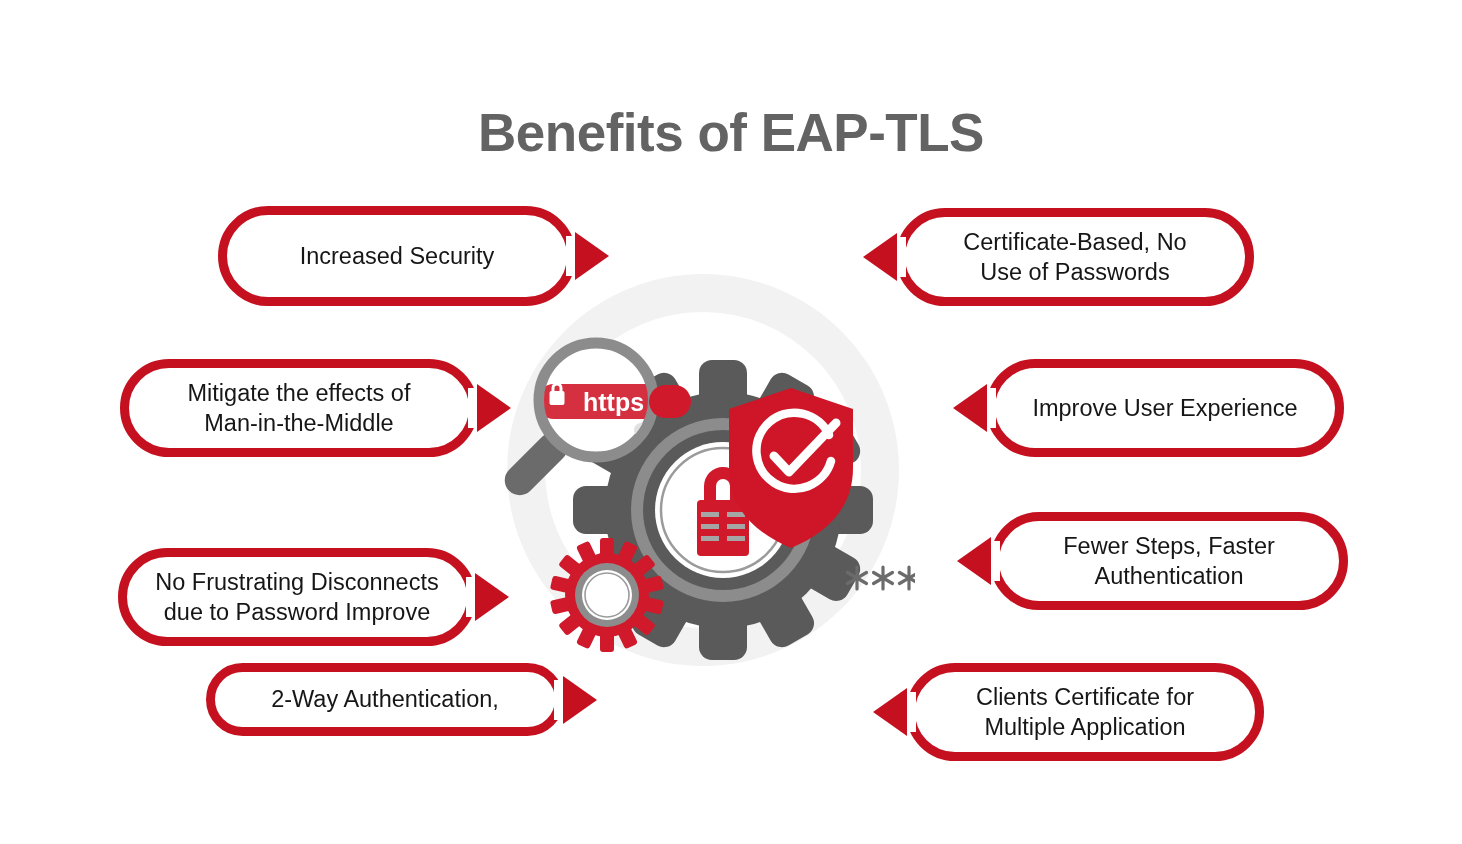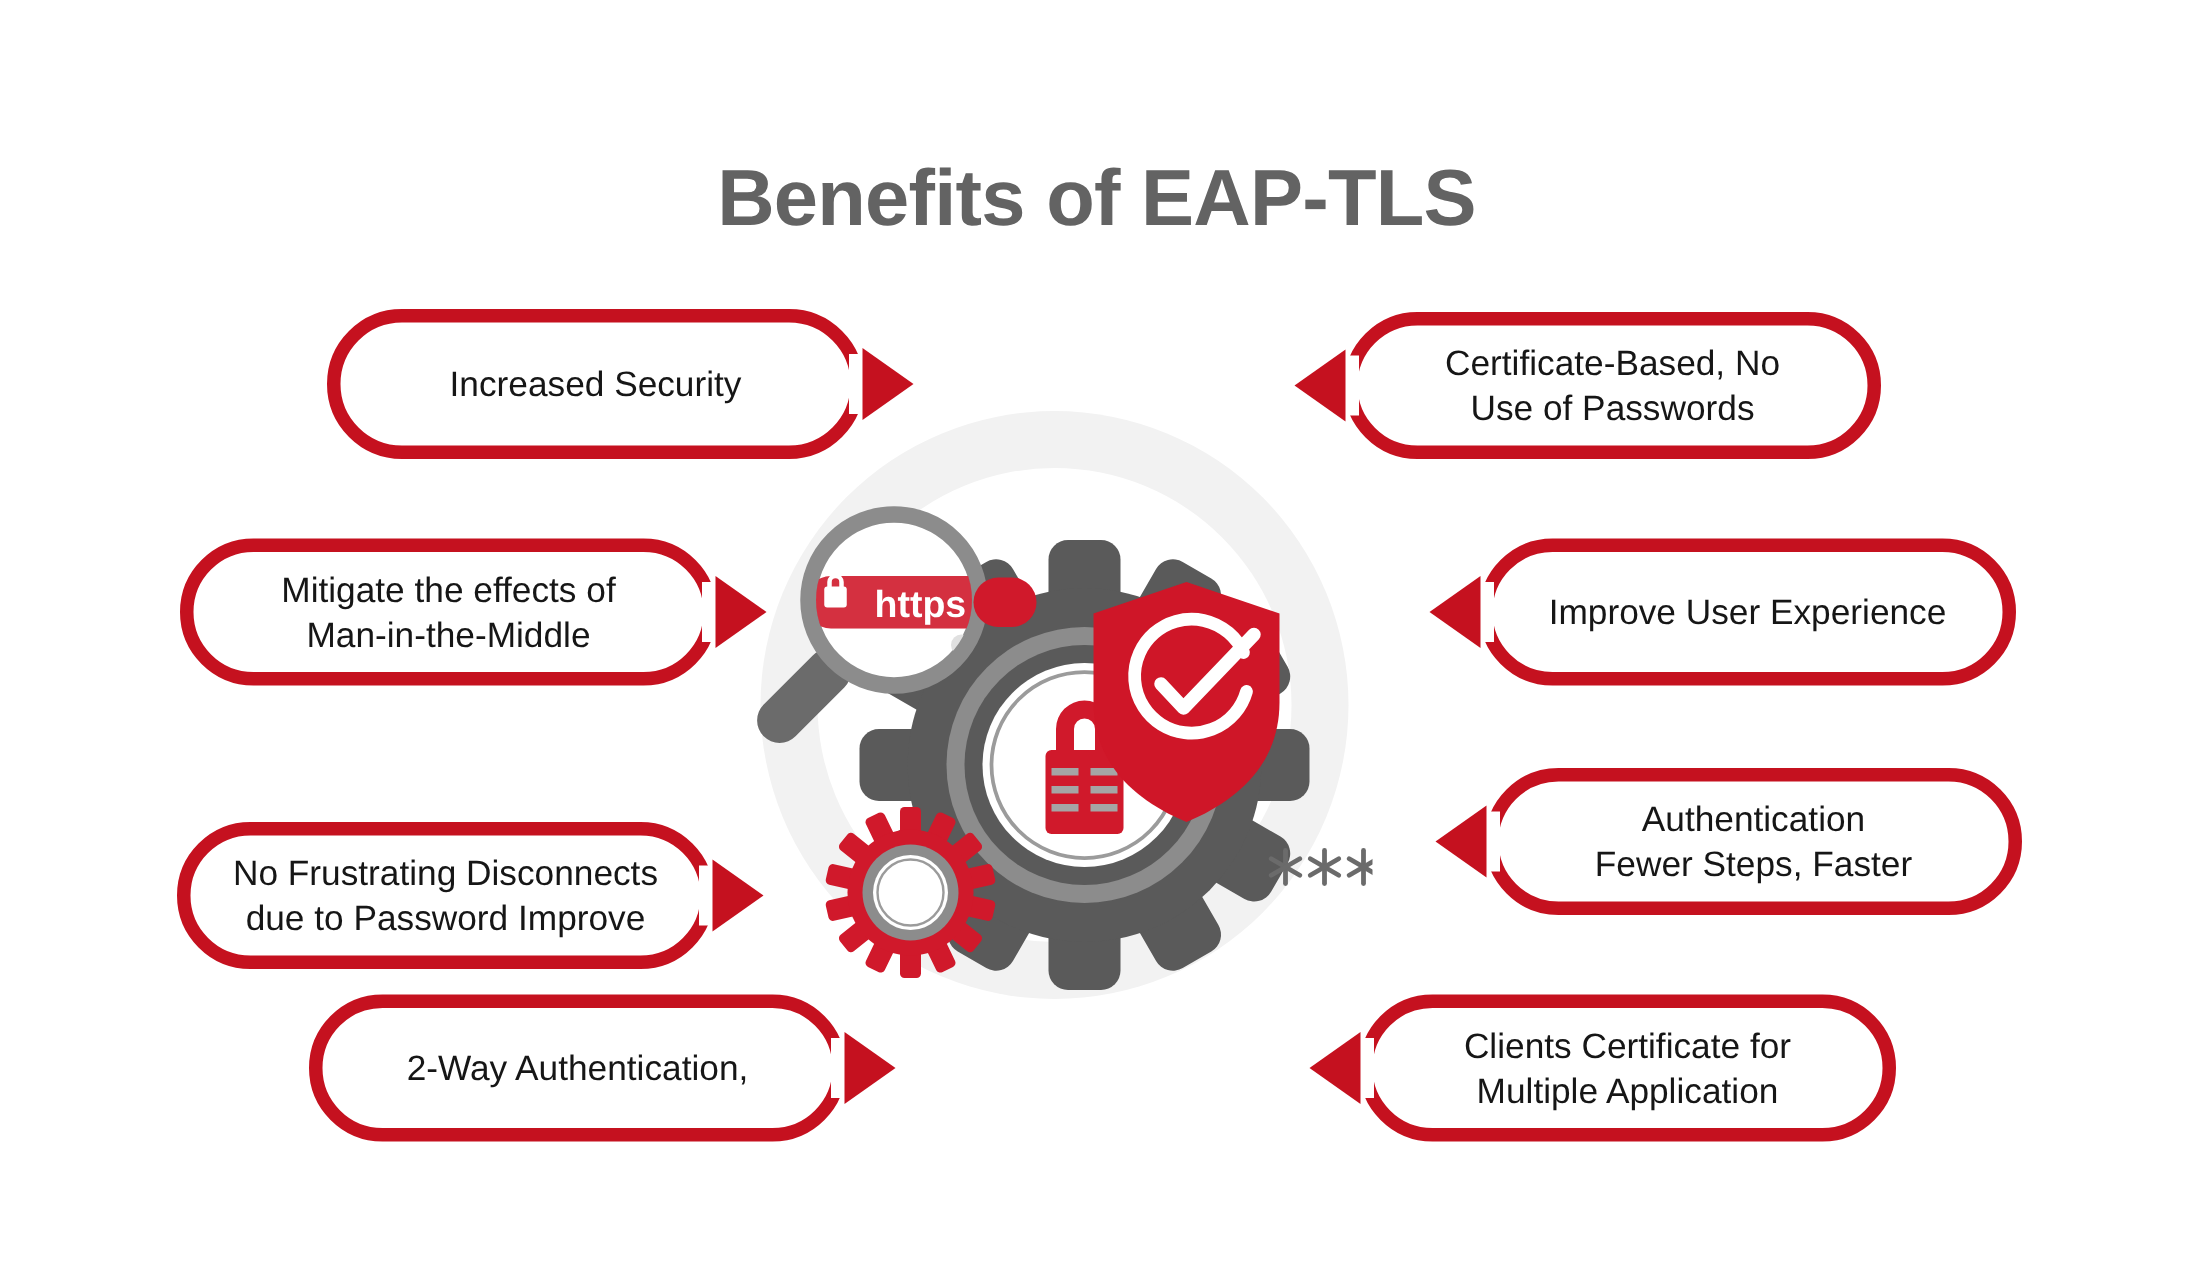--- a/index.html
+++ b/index.html
@@ -252,21 +252,21 @@
 
 <div class="callout point-right" style="left:118px; top:512px; width:358px; height:98px;margin-top:36px;">
   <span class="notch"></span>
   <span class="pointer"></span>
   <span>
     <span class="label">No Frustrating Disconnects</span>
     <span class="label">due to Password Improve</span>
   </span>
 </div>
 
-<div class="callout point-right" style="left:206px; top:663px; width:358px; height:98px;">
+<div class="callout point-right" style="left:206px; top:663px; width:358px; height:73px;">
   <span class="notch"></span>
   <span class="pointer"></span>
   <span>
     <span class="label">2-Way Authentication,</span>
   </span>
 </div>
 
 <div class="callout point-left" style="left:896px; top:208px; width:358px; height:98px;">
   <span class="notch"></span>
   <span class="pointer"></span>
@@ -279,22 +279,22 @@
 <div class="callout point-left" style="left:986px; top:359px; width:358px; height:98px;align-items:center;">
   <span class="notch"></span>
   <span class="pointer"></span>
   <span class="label">Improve User Experience</span>
 </div>
 
 <div class="callout point-left" style="left:990px; top:512px; width:358px; height:98px;">
   <span class="notch"></span>
   <span class="pointer"></span>
   <span>
+    <span class="label">Fewer Steps, Faster</span>
     <span class="label">Authentication</span>
-    <span class="label">Fewer Steps, Faster</span>
   </span>
 </div>
 
 <div class="callout point-left" style="left:906px; top:663px; width:358px; height:98px;">
   <span class="notch"></span>
   <span class="pointer"></span>
   <span>
     <span class="label">Clients Certificate for</span>
     <span class="label">Multiple Application</span>
   </span>

